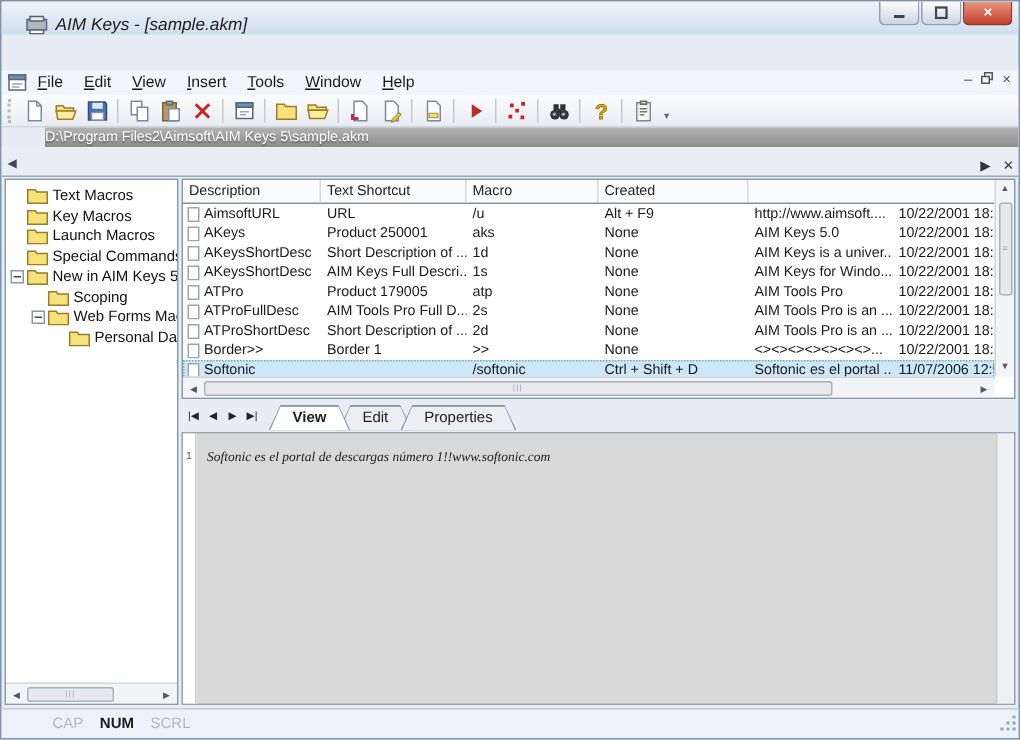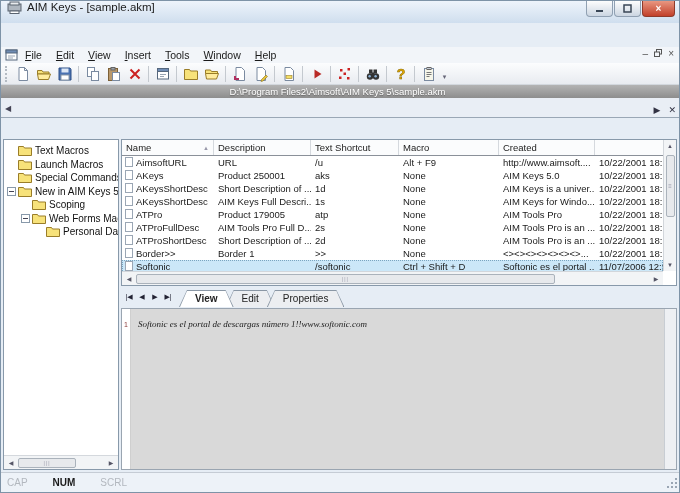--- a/index.html
+++ b/index.html
@@ -4,21 +4,21 @@
 <style>
   * { box-sizing: border-box; margin: 0; padding: 0; }
   html,body { width:680px; height:493px; }
   body { font-family:"Liberation Sans", sans-serif; font-size:11px; color:#222; background:#c9d4e2; }
 
   .window { position:absolute; inset:0; border:1px solid #7e93a7; background:#e6edf5;
             display:flex; flex-direction:column; overflow:hidden; }
 
   
   .titlebar { height:22px; flex:none; background:linear-gradient(#eef4fb,#cfdeee);
-              display:flex; align-items:flex-start; padding-left:6px; position:relative; }
+              display:flex; align-items:flex-end; padding-left:16px; position:relative;font-style:italic; }
   .titlebar .title { font-size:11.5px; color:#1c1c1c; margin-left:5px; }
   .app-icon svg { display:block; }
   .win-controls { position:absolute; top:0; right:4px; display:flex; }
   .wbtn { width:27px; height:16px; border:1px solid #90a0b2; border-top:none;
           border-radius:0 0 4px 4px; background:linear-gradient(#fdfdfd,#ccd6e2);
           display:flex; align-items:center; justify-content:center; margin-left:1px;
           font-size:10px; color:#333; }
   .wbtn.close { width:33px; background:linear-gradient(#e89781,#c2402a); color:#fff;
                 font-weight:bold; border-color:#8f3a2a; }
   .wbtn svg { display:block; }
@@ -39,37 +39,37 @@
              padding:0 3px; }
   .tb-grip { width:4px; height:16px; border-left:2px dotted #b3bac2; margin:0 3px 0 1px; }
   .tbtn { width:21px; height:19px; display:flex; align-items:center; justify-content:center; }
   .tbtn svg { display:block; }
   .tb-sep { width:1px; height:16px; background:#c4c9cf; margin:0 3px; }
   .tb-overflow { width:11px; height:19px; font-size:7px; color:#667; display:flex;
                  align-items:flex-end; justify-content:center; padding-bottom:2px; }
 
   
   .pathbar { height:13px; flex:none; background:linear-gradient(#b3b3b3,#8d8d8d);
-             color:#fff; font-size:9.5px; line-height:13px; text-align:center;
-             padding-right:5px; text-shadow:0 1px 1px #666; }
+             color:#fff; font-size:9.5px; line-height:13px; text-align:left;
+             padding-right:5px; text-shadow:0 1px 1px #666;margin-left:29px; }
 
   
   .tabstrip { height:20px; flex:none; background:#e9eef5; border-bottom:1px solid #9aa7b5;
               display:flex; align-items:flex-end; position:relative; }
   .tab-nav { width:14px; height:18px; font-size:8px; color:#445; display:flex;
              align-items:center; justify-content:center; }
   .doc-tab { margin-left:12px; margin-bottom:-1px; background:#fdfdfe;
              border:1px solid #9aa7b5; border-bottom:1px solid #fdfdfe;
              border-radius:3px 3px 0 0; padding:2px 12px 3px; font-size:10px;
              font-weight:bold; color:#1a1a1a; }
   .strip-right { position:absolute; right:3px; bottom:2px; display:flex; gap:8px;
                  font-size:9px; color:#334; align-items:center; }
 
   
-  .main { flex:1; display:flex; padding:1px 2px 2px; gap:2px; min-height:0;margin-top:20px; }
+  .main { flex:1; display:flex; padding:1px 2px 2px; gap:2px; min-height:0; }
 
   
   .tree-panel { width:116px; flex:none; background:#fff; border:1px solid #8899aa;
                 display:flex; flex-direction:column; overflow:hidden; }
   .tree { flex:1; padding-top:4px; overflow:hidden; }
   .tree-item { height:13.5px; display:flex; align-items:center; white-space:nowrap;
                font-size:10px; color:#111; }
   .expander { width:9px; height:9px; flex:none; border:1px solid #8899aa; background:
               linear-gradient(#445,#445) center / 5px 1px no-repeat, #fff;
               margin:0 2px 0 1px; }
@@ -89,21 +89,21 @@
                 border:1px solid #8899aa; overflow:hidden; }
   .tgrid { margin-right:13px; }
   .thead, .trow { display:grid; grid-template-columns:92px 97px 88px 100px 96px 1fr; }
   .thead { height:16px; align-items:center; background:#fbfcfd; border-bottom:1px solid #8a9099; }
   .th { font-size:9.5px; color:#222; padding:0 4px; border-right:1px solid #d5d9de;
         height:100%; display:flex; align-items:center; justify-content:space-between;
         overflow:hidden; white-space:nowrap; }
   .sort-icon { font-size:6px; color:#99a; margin-left:2px; }
   .trow { height:13px; align-items:center; font-size:9.5px; color:#1a1a1a; }
   .cell { padding:0 4px; overflow:hidden; white-space:nowrap; }
-  .cell.name { display:flex; align-items:flex-start; padding-left:3px; }
+  .cell.name { display:flex; align-items:flex-end; padding-left:3px; }
   .row-icon { width:8px; height:10px; flex:none; border:1px solid #9aa6b4; background:#fff;
               margin-right:3px; }
   .trow.selected { background:#cbe7f8; outline:1px dotted #7aa5c0; outline-offset:-1px; }
   .vscroll { position:absolute; top:0; right:0; bottom:14px; width:13px; background:#f2f4f6;
              border-left:1px solid #d2d6db; display:flex; flex-direction:column;
              align-items:center; }
   .vscroll .sb-arrow { height:12px; line-height:12px; }
   .sb-thumb-v { width:9px; height:62px; background:#e7e9ec; border:1px solid #aab2bb;
                 border-radius:2px; margin-top:3px; display:flex; align-items:center;
                 justify-content:center; font-size:6px; color:#99a; }
@@ -136,21 +136,21 @@
             font-size:7px; color:#8a3b3b; text-align:center; padding-top:12px; }
   .code { padding:10px 0 0 7px; font-family:Liberation Serif, serif; font-style:italic;
           font-size:9px; color:#1c1c1c; white-space:pre; overflow:hidden; }
   .detail-vscroll { position:absolute; top:0; right:0; bottom:0; width:12px;
                     background:#eef0f3; border-left:1px solid #c8cdd3; }
 
   
   .statusbar { height:20px; flex:none; background:#edf2f8; border-top:1px solid #c5ccd5;
                display:flex; align-items:center; padding:0 6px; position:relative; }
   .status-msg { flex:1; font-size:10.5px; color:#333; }
-  .indicators { display:flex; gap:25px; margin-right:16px; font-size:10px; color:#b3b8bf; }
+  .indicators { display:flex; gap:11px; margin-right:16px; font-size:10px; color:#b3b8bf;margin-left:28px; }
   .indicator.on { color:#1a1a1a; font-weight:bold; }
   .resize-grip { position:absolute; right:1px; bottom:1px; }
 </style>
 </head>
 <body>
 
 <div class="window">
 
   <div class="titlebar">
     <span class="app-icon">
@@ -363,20 +363,29 @@
           <div class="tree-item" style="padding-left: 2px;">
             <span class="expander" style="visibility: hidden;"></span>
             <span class="folder">
               <svg width="14" height="11" viewBox="0 0 14 11">
                 <path d="M0.5 1.5h5l1 1.5h7v7.5H0.5z" fill="#f7e27a" stroke="#9a7d28"></path>
               </svg>
             </span>
             <span class="tlabel">Text Macros</span>
           </div>
 
+          <div class="tree-item" style="padding-left: 2px;">
+            <span class="expander" style="visibility: hidden;"></span>
+            <span class="folder">
+              <svg width="14" height="11" viewBox="0 0 14 11">
+                <path d="M0.5 1.5h5l1 1.5h7v7.5H0.5z" fill="#f7e27a" stroke="#9a7d28"></path>
+              </svg>
+            </span>
+            <span class="tlabel">Key Macros</span>
+          </div>
 
           <div class="tree-item" style="padding-left: 2px;">
             <span class="expander" style="visibility: hidden;"></span>
             <span class="folder">
               <svg width="14" height="11" viewBox="0 0 14 11">
                 <path d="M0.5 1.5h5l1 1.5h7v7.5H0.5z" fill="#f7e27a" stroke="#9a7d28"></path>
               </svg>
             </span>
             <span class="tlabel">Launch Macros</span>
           </div>
@@ -438,24 +447,20 @@
         <span class="spacer"></span>
         <span class="sb-arrow">▶</span>
       </div>
     </div>
 
     <div class="right-panel">
 
       <div class="table-area">
         <div class="tgrid">
           <div class="thead">
-            <span class="th">
-                <span>Name</span>
-                <span class="sort-icon">▲</span>
-              </span>
             <span class="th">Description</span>
             <span class="th">Text Shortcut</span>
             <span class="th">Macro</span>
             <span class="th">Created</span>
           </div>
           <div class="tbody">
 
               <div class="trow">
                 <span class="cell name">
                   <span class="row-icon"></span>

